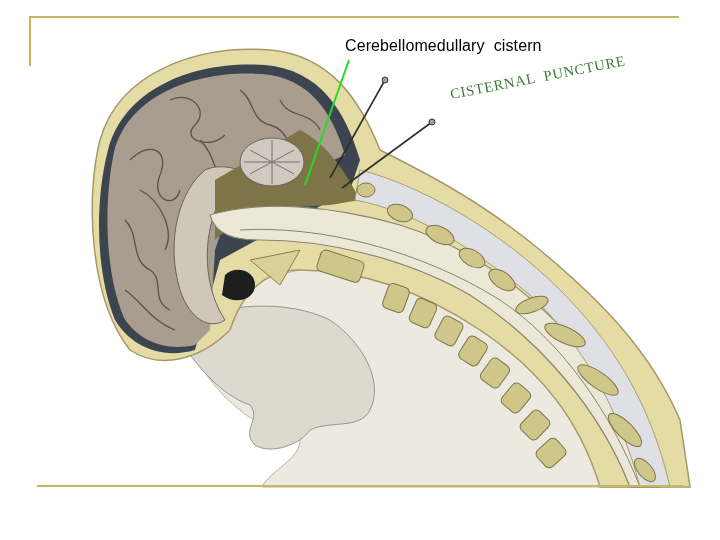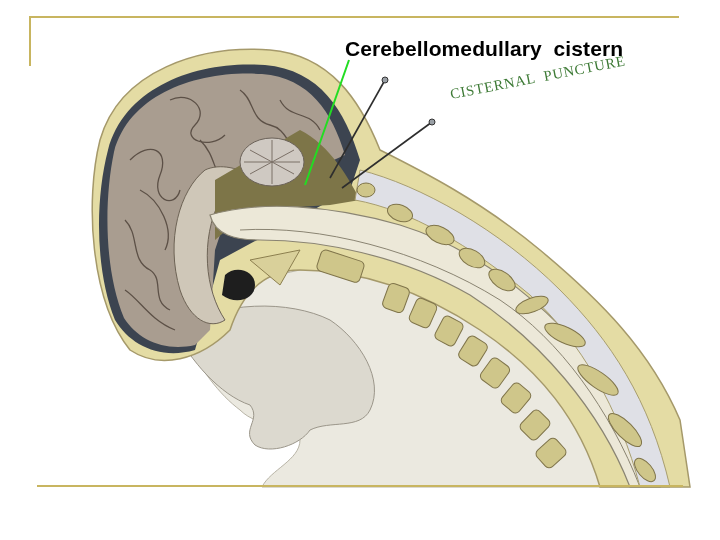--- a/index.html
+++ b/index.html
@@ -1,21 +1,21 @@
 <!DOCTYPE html>
 <html><head>
 <meta charset="utf-8">
 <style>
   html, body { margin: 0; padding: 0; }
   body { width: 720px; height: 540px; background: #ffffff; position: relative; overflow: hidden; font-family: "Liberation Sans", sans-serif; }
   .frame-top { position: absolute; left: 29px; top: 16px; width: 650px; height: 2px; background: #c8b560; }
   .frame-left { position: absolute; left: 29px; top: 16px; width: 2px; height: 50px; background: #c8b560; }
   .frame-bottom { position: absolute; left: 37px; top: 485px; width: 646px; height: 2px; background: #c8b560; }
   .illustration { position: absolute; left: 0; top: 0; width: 720px; height: 540px; }
-  .label-main { position: absolute; left: 345px; top: 37px; font-size: 21px; font-weight: bold; color: #000; white-space: pre; letter-spacing: 0.1px; }
+  .label-main { position: absolute; left: 345px; top: 37px; font-size: 16px; font-weight: normal; color: #000; white-space: pre; letter-spacing: 0.1px; }
   .label-procedure { position: absolute; left: 452px; top: 86px; font-family: "Liberation Serif", serif; font-size: 14.5px; color: #3d7a35; letter-spacing: 0.8px; transform: rotate(-11deg); transform-origin: left bottom; white-space: pre; }
 </style>
 </head>
 <body>
 
 <div class="frame-top"></div>
 <div class="frame-left"></div>
 
 <svg class="illustration" viewBox="0 0 720 540" xmlns="http://www.w3.org/2000/svg">
 

